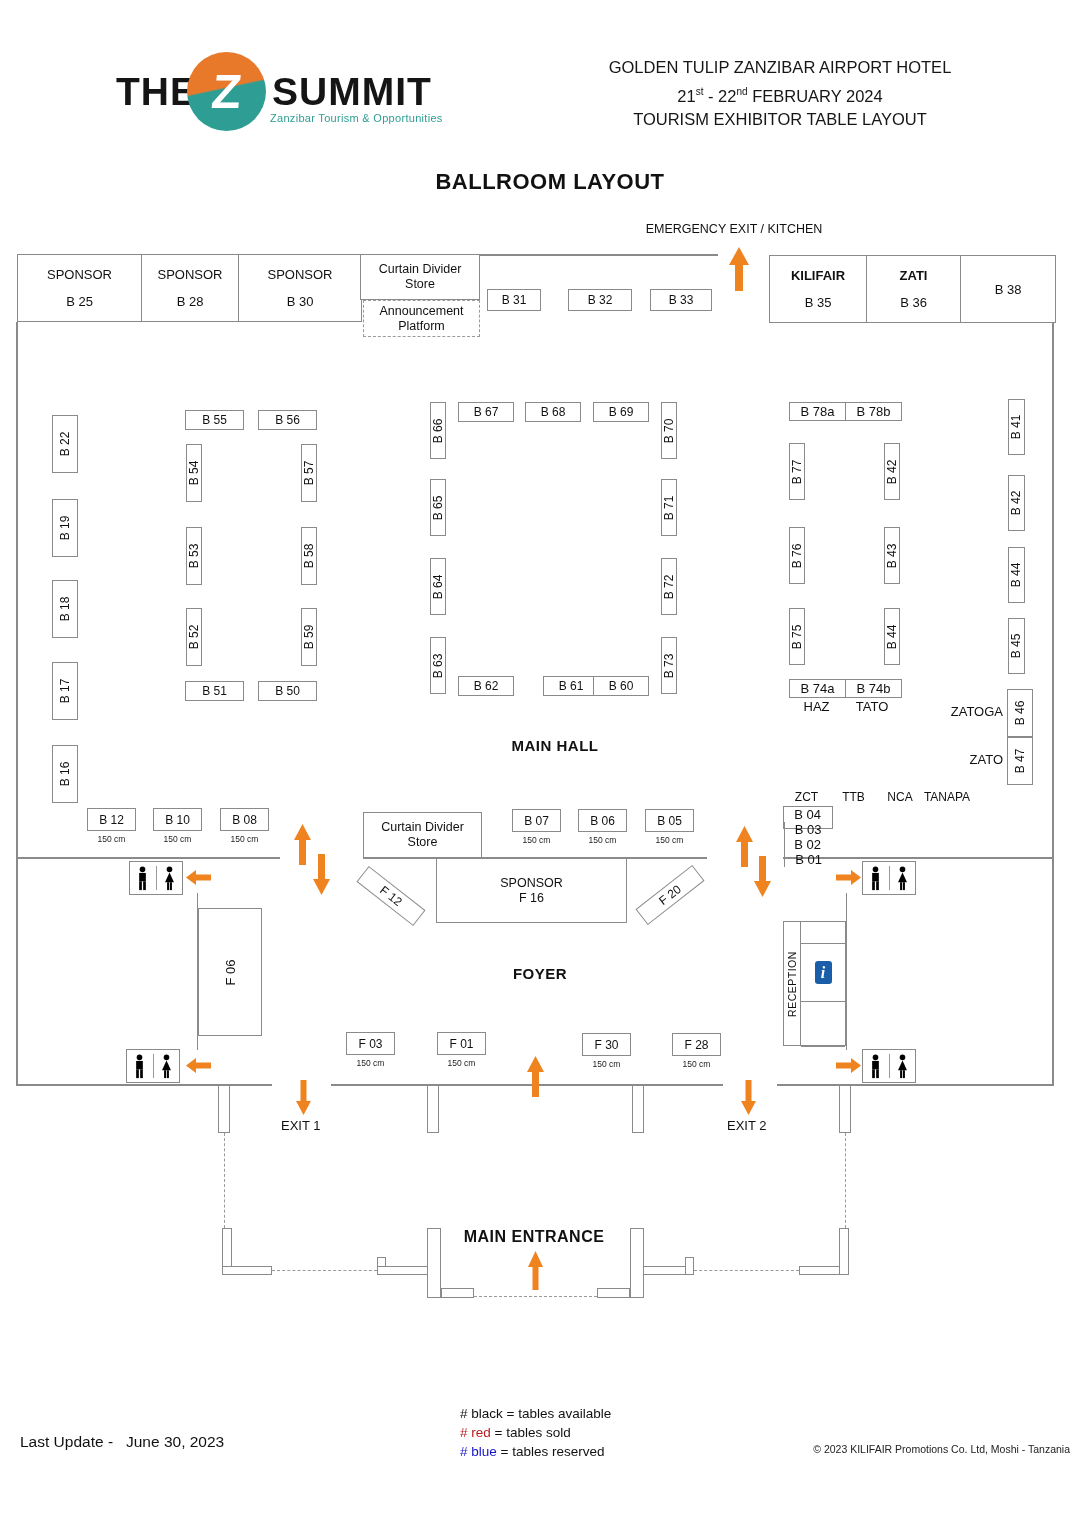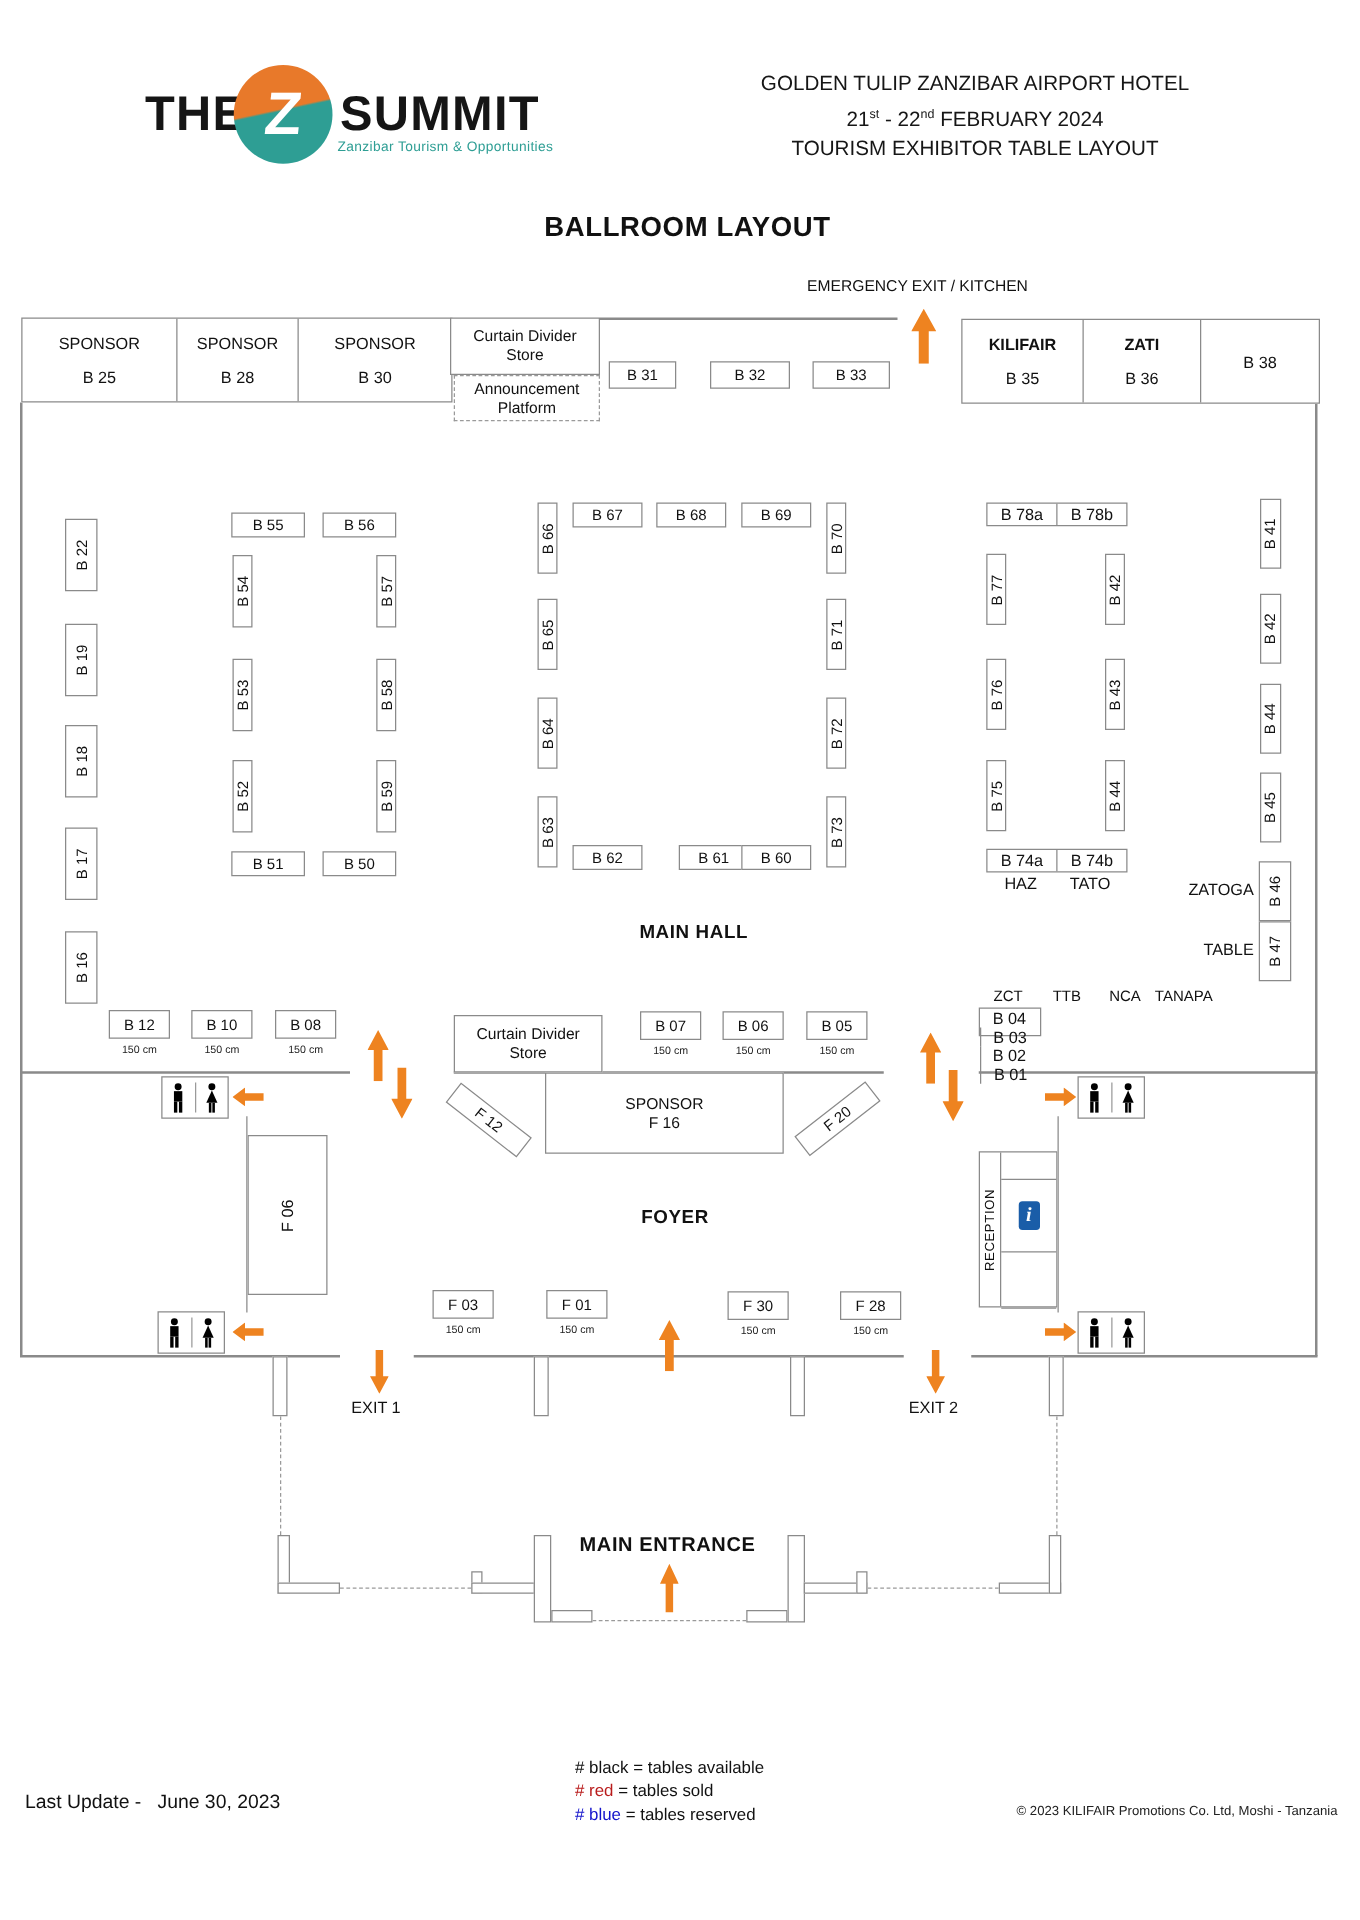--- a/index.html
+++ b/index.html
@@ -435,21 +435,21 @@
     </div>
 
   <div class="planlabel" style="left:495px;top:737px;width:120px">MAIN HALL</div>
   <div class="planlabel" style="left:485px;top:965px;width:110px">FOYER</div>
   <div class="small-label" style="left:281px;top:1118px">EXIT 1</div>
   <div class="small-label" style="left:727px;top:1118px">EXIT 2</div>
   <div class="planlabel" style="left:434px;top:1228px;width:200px;font-size:16px">MAIN ENTRANCE</div>
   <div class="small-label" style="left:789px;top:699px;width:55px;text-align:center">HAZ</div>
   <div class="small-label" style="left:844px;top:699px;width:56px;text-align:center">TATO</div>
   <div class="small-label" style="left:925px;top:704px;width:78px;text-align:right">ZATOGA</div>
-  <div class="small-label" style="left:925px;top:752px;width:78px;text-align:right">TABLE</div>
+  <div class="small-label" style="left:925px;top:752px;width:78px;text-align:right">ZATO</div>
 
   <div id="legend">
     <div><span># black</span><span> = tables available</span></div>
     <div><span class="red"># red</span><span> = tables sold</span></div>
     <div><span class="blue"># blue</span><span> = tables reserved</span></div>
   </div>
   <div id="last-update">Last Update -   June 30, 2023</div>
   <div id="copyright">© 2023 KILIFAIR Promotions Co. Ltd, Moshi - Tanzania</div>
 </div>
 

